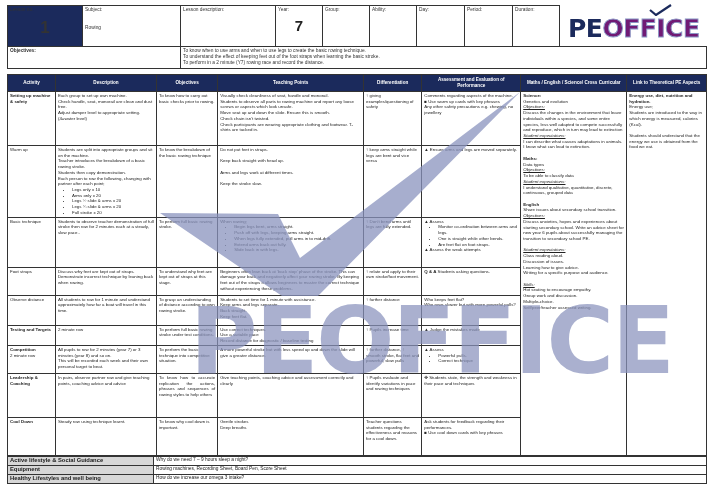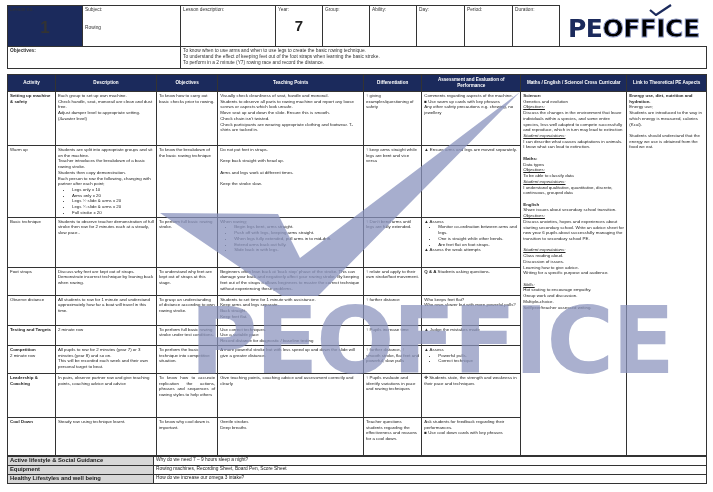--- a/index.html
+++ b/index.html
@@ -10,21 +10,21 @@
   td, th { border: 0.8px solid #333; vertical-align: top; padding: 1px 2px; }
   .hdr td { height: 35px; font-size: 4.8px; color: #333; }
   .hdr .lab { display:block; }
   .lesson-cell { background: #1b2a5c; color: #fff; }
   .lesson-cell .num { font-size: 17px; font-weight: bold; text-align: center; margin-top: 4px; display:block; }
   .year-num { font-size: 15px; font-weight: bold; text-align: center; display:block; margin-top:3px; color:#222;}
   .subject-val { display:block; margin-top: 12px; }
   .logo-cell { border-top: none; border-right:none; vertical-align: middle; }
   .logo { font-family: "DejaVu Sans", sans-serif; font-weight: bold; font-size: 25px; letter-spacing: -0.5px; margin-top: 6px; margin-left: 6px; position: relative; }
   .logo .pe { color: #1b2a5c; }
-  .logo .off { color: #000000; -webkit-text-stroke: 0.9px #8a96c4; }
+  .logo .off { color: #701a75; -webkit-text-stroke: 0.9px #8a96c4; }
   .logo .tick { position:absolute; left: 80px; top: -9px; width: 24px; height: 12px; }
   .obj-row td { height: 22px; }
   .obj-label { font-weight: bold; }
   .main th { background: #1b2a5c; color: #fff; font-weight: bold; font-size: 4.6px; text-align: center; vertical-align: middle; height: 17px; padding: 1px; }
   .main td { font-size: 4.4px; }
   .act { font-weight: bold; }
   .act.plain { font-weight: normal; }
   ul.b { padding-left: 14px; }
   ul.b li { list-style: disc; }
   .u { text-decoration: underline; font-style: italic; }

